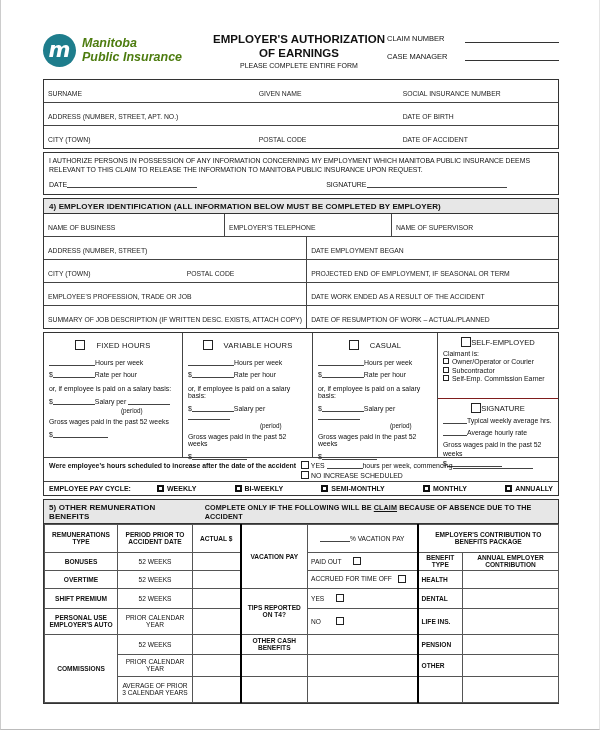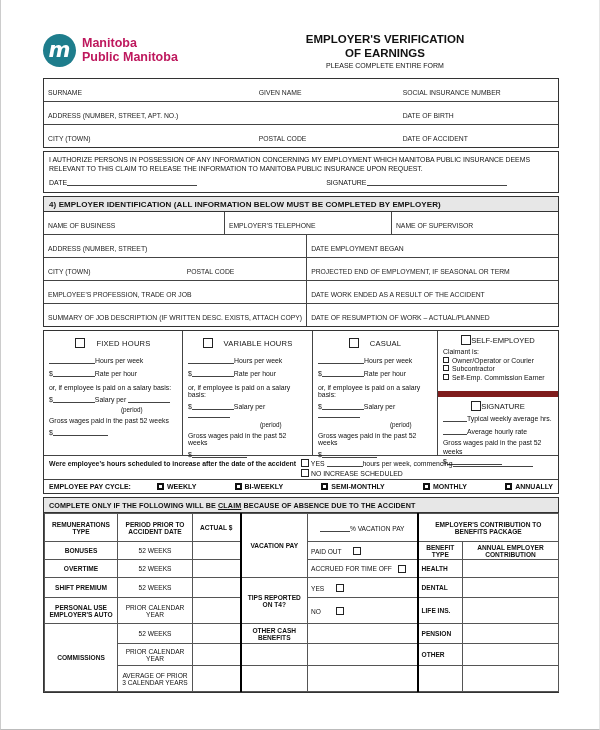--- a/index.html
+++ b/index.html
@@ -9,21 +9,21 @@
           border-left:1px solid #ccc; border-bottom:1px solid #bbb; border-right:1px solid #e5e5e5; }
   .content { position:absolute; left:42px; top:30px; width:516px; }
 
   
   .form-header { display:flex; align-items:flex-start; margin-bottom:9px; }
   .logo { display:flex; align-items:center; gap:6px; width:168px; padding-top:4px; }
   .logo-circle { width:33px; height:33px; border-radius:50%; background:#1e7d8c; color:#fff;
                  display:flex; align-items:center; justify-content:center;
                  font-style:italic; font-weight:bold; font-size:21px; line-height:1;
                  font-family:"DejaVu Sans", sans-serif; }
-  .logo-text { font-weight:bold; font-size:12.5px; line-height:1.1; color:#be185d; }
+  .logo-text { font-weight:bold; font-style:italic; font-size:12.5px; line-height:1.1; color:#4d7c0f; }
   .title-block { flex:1; text-align:center; padding-top:2px; }
   .title { font-weight:bold; font-size:11.5px; line-height:1.25; }
   .subtitle { font-size:7px; margin-top:1px; }
   .claim-block { width:172px; font-size:7.5px; padding-top:4px; }
   .claim-row { display:flex; align-items:flex-end; margin-bottom:9px; }
   .claim-row .lbl { width:78px; }
   .claim-row .line { flex:1; border-bottom:1px solid #333; height:9px; }
 
   
   .sec { border:1px solid #333; margin-bottom:3px; background:#fff; }
@@ -56,21 +56,21 @@
   .status-cols { display:flex; height:124px; }
   .scol { width:138px; padding:3px 5px; font-size:6.9px; }
   .scol2 { width:130px; } .scol3 { width:125px; }
   .scol4 { width:121px; padding:0; font-size:6.9px; }
   .scol + .scol { border-left:1px solid #444; }
   .scol-title { text-align:center; font-size:7.6px; margin:4px 0 8px 0; }
   .scol-title .t { margin-left:4px; letter-spacing:.2px;padding-left:7px; }
   .sline { margin-bottom:4.5px; }
   .sline.gap { margin-top:7px; }
   .period-note { font-size:6.3px; margin:-2px 0 4px 72px; }
-  .se-box { padding:2px 5px 3px 5px; height:66px; border-bottom:6px solid #7f1d1d; }
+  .se-box { padding:2px 5px 3px 5px; height:66px; border-bottom:1px solid #7f1d1d; }
   .pw-box { padding:2px 5px 0 5px; }
   .se-title { text-align:center; font-size:7.6px; margin:2px 0 3px 0; }
   .se-opt { margin-top:1.5px; }
   .se-opt .cb-sm { margin-right:3px; }
 
   .increase-row { border-top:1px solid #444; padding:3px 5px 2px 5px; font-size:6.9px; }
   .inc1 { display:flex; align-items:flex-end; }
   .inc1 .q { font-weight:bold; width:252px; }
   .inc2 { margin-left:252px; margin-top:2px; }
   .paycycle { border-top:1px solid #444; padding:3px 5px; font-size:7px; display:flex; align-items:center; }
@@ -96,27 +96,37 @@
 <div class="page">
 <div class="content">
 
   <div class="form-header">
     <div class="logo">
       <div class="logo-circle">
         <span>m</span>
       </div>
       <div class="logo-text">
         <div>Manitoba</div>
-        <div>Public Manitoba</div>
+        <div>Public Insurance</div>
       </div>
     </div>
     <div class="title-block">
-      <div class="title">EMPLOYER'S VERIFICATION</div>
+      <div class="title">EMPLOYER'S AUTHORIZATION</div>
       <div class="title">OF EARNINGS</div>
       <div class="subtitle">PLEASE COMPLETE ENTIRE FORM</div>
+    </div>
+    <div class="claim-block">
+      <div class="claim-row">
+        <span class="lbl">CLAIM NUMBER</span>
+        <span class="line"></span>
+      </div>
+      <div class="claim-row">
+        <span class="lbl">CASE MANAGER</span>
+        <span class="line"></span>
+      </div>
     </div>
   </div>
 
   <div class="sec">
     <div class="cellrow">
       <div class="cell" style="width:41%"><span class="lab">SURNAME</span></div>
       <div class="cell" style="width:28%"><span class="lab">GIVEN NAME</span></div>
       <div class="cell" style="width:31%"><span class="lab">SOCIAL INSURANCE NUMBER</span></div>
     </div>
     <div class="cellrow">
@@ -259,20 +269,21 @@
           <span class="pc-sp"></span>
       <span class="pc-opt">
             <span class="cb-bold"></span>
             <span>ANNUALLY</span>
           </span>
     </div>
   </div>
 
   <div class="sec">
     <div class="sec-bar sec5-bar">
+      <span>5)  OTHER REMUNERATION BENEFITS</span>
       <span class="note"><span>COMPLETE ONLY IF THE FOLLOWING WILL BE </span><u>CLAIM</u><span> BECAUSE OF ABSENCE DUE TO THE ACCIDENT</span></span>
     </div>
 
     <table class="rem">
       <colgroup>
         <col style="width:73px">
             <col style="width:75px">
             <col style="width:48px">
         <col style="width:67px">
             <col style="width:110px">

